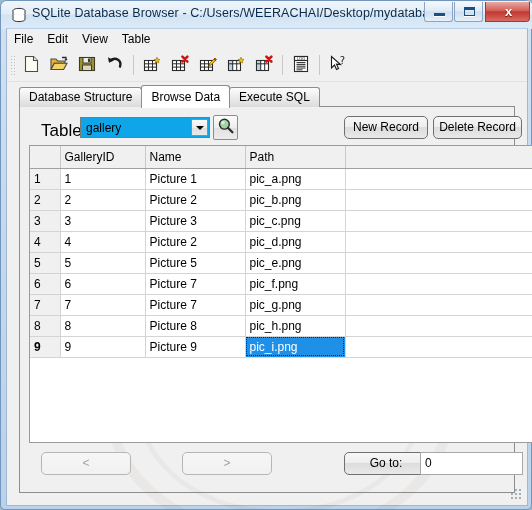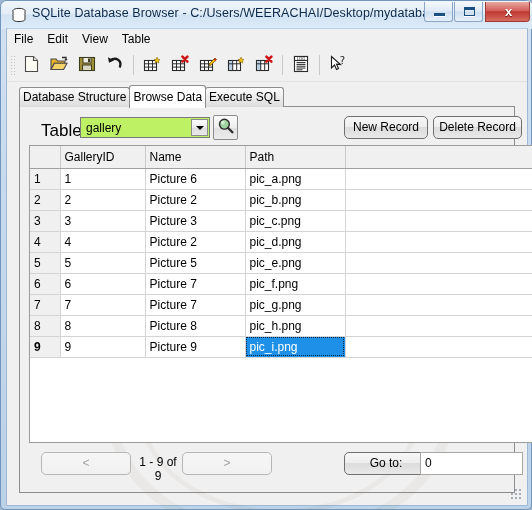--- a/index.html
+++ b/index.html
@@ -165,21 +165,21 @@
   .tabstrip {
     position: absolute;
     left: 12px; top: 56px;
     height: 22px;
     display: flex;
     align-items: flex-end;
     z-index: 3;
   }
   .tab {
     height: 20px;
-    padding: 0 3px;
+    padding: 0 9px;
     box-sizing: border-box;
     line-height: 19px;
     font-size: 12px;
     border: 1px solid #8d8d8d;
     border-bottom: none;
     border-radius: 3px 3px 0 0;
     background: linear-gradient(to bottom, #fdfdfd 0%, #eaeaea 55%, #dcdcdc 100%);
     color: #000;
     margin-right: -1px;
     position: relative;
@@ -206,21 +206,21 @@
   
   .ctlrow { position: absolute; left: 0; top: 0; width: 494px; height: 42px; }
   .lbl-table {
     position: absolute; left: 21px; top: 14px;
     font-size: 17px;
   }
   .combo {
     position: absolute; left: 60px; top: 10px;
     width: 130px; height: 21px;
     box-sizing: border-box;
-    background: #bef264;
+    background: #0ea5e9;
     border: 1px solid #7a7a7a;
     font-size: 12px;
   }
   .combo-text {
     position: absolute; left: 5px; top: 3px;
     font-size: 12px;
   }
   .combo-btn {
     position: absolute; right: 1px; top: 1px;
     width: 17px; height: 17px;
@@ -551,21 +551,21 @@
               <th class="c-id">GalleryID</th>
               <th class="c-name">Name</th>
               <th class="c-path bold-hdr">Path</th>
               <th class="c-fill"></th>
             </tr>
           </thead>
           <tbody>
             <tr>
               <td class="rowhdr">1</td>
               <td class="c-id">1</td>
-              <td class="c-name">Picture 6</td>
+              <td class="c-name">Picture 1</td>
               <td class="c-path">pic_a.png</td>
               <td class="c-fill"></td>
             </tr>
             <tr>
               <td class="rowhdr">2</td>
               <td class="c-id">2</td>
               <td class="c-name">Picture 2</td>
               <td class="c-path">pic_b.png</td>
               <td class="c-fill"></td>
             </tr>
@@ -624,21 +624,20 @@
               <td></td>
               <td></td>
               <td class="c-fill"></td>
             </tr>
           </tbody>
         </table>
       </div>
 
       <div class="navrow">
         <div class="btn disabled" id="prev-page-button">&lt;</div>
-        <span class="rangelabel">1 - 9 of 9</span>
         <div class="btn disabled" id="next-page-button">&gt;</div>
         <div class="btn" id="goto-button">Go to:</div>
         <div class="gotoinput">0</div>
       </div>
 
     </div>
 
     <div class="resize-grip"></div>
   </div>
 </div>

